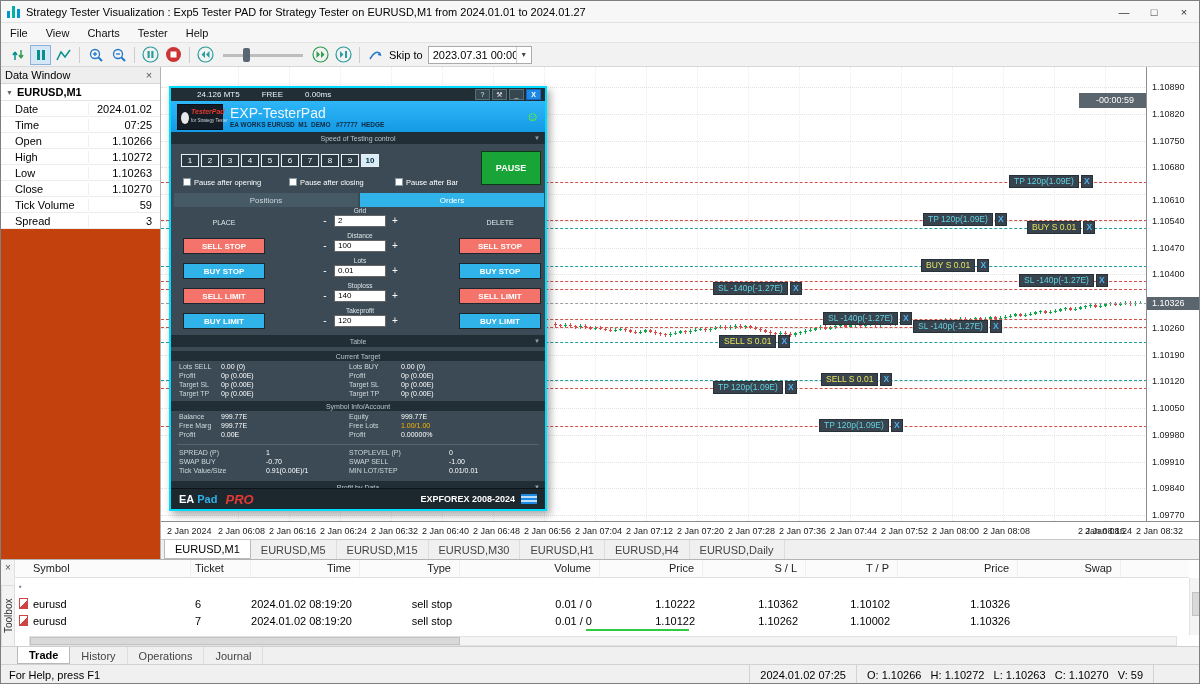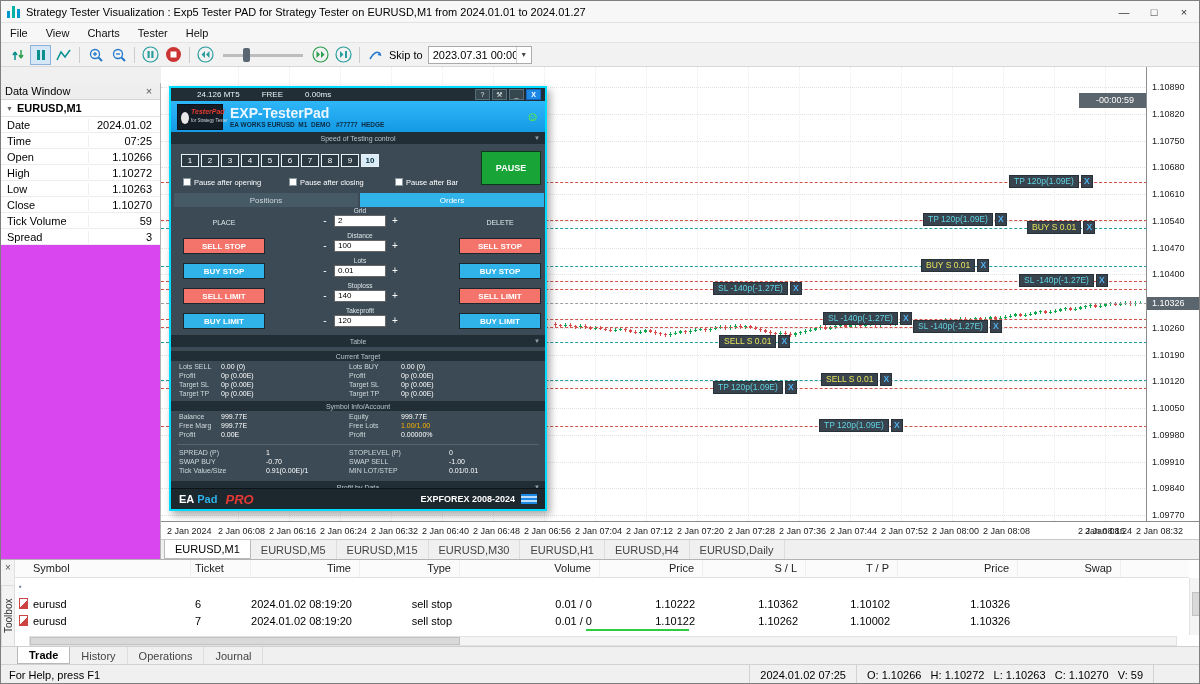--- a/index.html
+++ b/index.html
@@ -30,27 +30,27 @@
 .tb-slider{position:relative;width:84px;height:20px;margin:0 4px;display:block;}
 .slider-track{position:absolute;left:2px;right:2px;top:9px;height:3px;background:#bdbdbd;display:block;}
 .slider-thumb{position:absolute;left:22px;top:3px;width:7px;height:14px;background:#5a6772;border-radius:2px;display:block;}
 .skip-label{font-size:11px;margin:0 5px 0 2px;}
 .skip-input{display:flex;align-items:center;width:104px;height:18px;background:#fff;border:1px solid #ababab;font-size:11px;padding-left:4px;}
 .skip-input>span{flex:1;white-space:nowrap;overflow:hidden;}
 .skip-drop{width:15px;height:16px;border-left:1px solid #d0d0d0;display:flex;align-items:center;justify-content:center;font-size:7px;color:#444;font-style:normal;}
 
 
 .main{position:absolute;top:66px;left:0;width:1200px;height:492px;}
-.data-window{position:absolute;left:0;top:16px;width:160px;height:492px;background:#d946ef;border-right:1px solid #b3b3b3;}
+.data-window{position:absolute;left:0;top:0;width:160px;height:492px;background:#c2410c;border-right:1px solid #b3b3b3;}
 .dw-head{height:17px;display:flex;align-items:center;background:#eeeeee;border-bottom:1px solid #d6d6d6;padding:0 4px;font-size:11px;}
 .dw-close{margin-left:auto;color:#555;font-size:11px;width:14px;text-align:center;}
 .dw-symbol{height:17px;display:flex;align-items:center;gap:4px;padding:0 5px;background:#fff;border-bottom:1px solid #e4e4e4;font-weight:bold;font-size:11px;}
 .dw-chev{font-size:7px;color:#666;font-style:normal;}
 .dw-row{height:16px;display:flex;background:#fff;border-bottom:1px solid #ececec;font-size:11px;align-items:center;}
-.dw-label{width:88px;padding-left:6px;border-right:1px solid #f0f0f0;}
+.dw-label{width:88px;padding-left:14px;border-right:1px solid #f0f0f0;}
 .dw-value{flex:1;text-align:right;padding-right:8px;}
 
 
 .chart-col{position:absolute;left:160px;top:0;width:1040px;height:492px;background:#fff;}
 #chart-plot{position:absolute;left:0;top:0;width:986px;height:454px;background:#fff;overflow:hidden;border-right:1px solid #8c8c8c;}
 #price-axis{position:absolute;left:986px;top:0;width:54px;height:454px;background:#fff;overflow:hidden;}
 #time-axis{position:absolute;left:0;top:454px;width:1040px;height:18px;border-top:1px solid #8c8c8c;background:#fff;overflow:hidden;}
 #chart-tabs{position:absolute;left:0;top:472px;width:1040px;height:20px;background:#f0f0f0;border-top:1px solid #c9c9c9;display:flex;align-items:stretch;padding-left:3px;}
 .ctab{padding:0 10px;display:flex;align-items:center;font-size:11px;color:#444;border-right:1px solid #dddddd;}
 .ctab.active{background:#fff;color:#000;border:1px solid #b9b9b9;border-top:none;}
@@ -78,21 +78,21 @@
 .ea-ver{margin-left:22px;}
 .ea-tbsp{flex:1;display:block;}
 .ea-tbtn{width:15px;height:11px;background:#37474f;border:1px solid #546e7a;display:flex;align-items:center;justify-content:center;font-size:7px;color:#dfe7ea;margin-left:2px;}
 .ea-close{background:#1e88e5;border-color:#1565c0;color:#fff;font-weight:bold;}
 .ea-header{position:absolute;top:13px;left:0;width:374px;height:31px;background:linear-gradient(#2fb6f8,#149ae4);display:flex;align-items:center;padding:0 6px;gap:7px;}
 .ea-logo{width:46px;height:26px;background:#141c26;position:relative;flex:none;border:1px solid #0b1117;}
 .ea-mouse{position:absolute;left:3px;top:7px;width:8px;height:12px;background:#e8e8e8;border-radius:4px/6px;display:block;}
 .lg1{position:absolute;left:13px;top:3px;color:#e23b2e;font-size:7px;font-style:italic;white-space:nowrap;}
 .lg2{position:absolute;left:13px;top:13px;color:#cfd8dc;font-size:4.5px;white-space:nowrap;}
 .ea-titleblock{display:flex;flex-direction:column;min-width:0;}
-.ea-title{color:#eaf6ff;font-size:14px;font-weight:bold;line-height:15px;}
+.ea-title{color:#eaf6ff;font-size:14px;font-weight:normal;line-height:15px;}
 .ea-sub{color:#0b2a42;font-size:6.5px;font-weight:bold;white-space:pre;}
 .ea-smiley{margin-left:auto;color:#76ff03;font-size:13px;line-height:13px;}
 .ea-sec{position:absolute;left:0;width:374px;height:12px;background:#222e36;color:#b7c4cc;font-size:7px;display:flex;align-items:center;justify-content:center;}
 .ea-sec .sec-arr{position:absolute;right:5px;font-size:6px;color:#8fa0a8;font-style:normal;}
 .spd-row{position:absolute;left:10px;top:66px;display:flex;}
 .spd{width:18px;height:13px;border:1px solid #e8f0f4;background:#2b3942;color:#fff;font-size:8px;display:flex;align-items:center;justify-content:center;margin-right:2px;}
 .spd.sel{background:#d9ecf8;color:#06303c;font-weight:bold;}
 .ea-pause{position:absolute;left:310px;top:63px;width:60px;height:34px;background:#18a437;border:1px solid #0b3b16;color:#fff;font-size:9px;font-weight:bold;display:flex;align-items:center;justify-content:center;}
 .cbx{position:absolute;top:89px;height:10px;display:flex;gap:3px;align-items:center;color:#fff;font-size:7.5px;}
 .cbx i{width:8px;height:8px;background:#fff;border:1px solid #8899a0;display:block;}
@@ -857,21 +857,21 @@
           <div class="tl-label" style="left: 658px; top: 352.343px;">
             <span class="tl-text">TP 120p(1.09E)</span>
             <span class="tl-x">X</span>
           </div>
         </div>
       <div id="price-axis">
           <div class="price-lab" style="top: 15px;">1.10890</div>
           <div class="price-lab" style="top: 41.75px;">1.10820</div>
           <div class="price-lab" style="top: 68.5px;">1.10750</div>
           <div class="price-lab" style="top: 95.25px;">1.10680</div>
-          <div class="price-lab" style="top: 122px;">1.10610</div>
+          <div class="price-lab" style="top: 128px;">1.10610</div>
           <div class="price-lab" style="top: 148.75px;">1.10540</div>
           <div class="price-lab" style="top: 175.5px;">1.10470</div>
           <div class="price-lab" style="top: 202.25px;">1.10400</div>
           <div class="price-lab" style="top: 255.75px;">1.10260</div>
           <div class="price-lab" style="top: 282.5px;">1.10190</div>
           <div class="price-lab" style="top: 309.25px;">1.10120</div>
           <div class="price-lab" style="top: 336px;">1.10050</div>
           <div class="price-lab" style="top: 362.75px;">1.09980</div>
           <div class="price-lab" style="top: 389.5px;">1.09910</div>
           <div class="price-lab" style="top: 416.25px;">1.09840</div>

